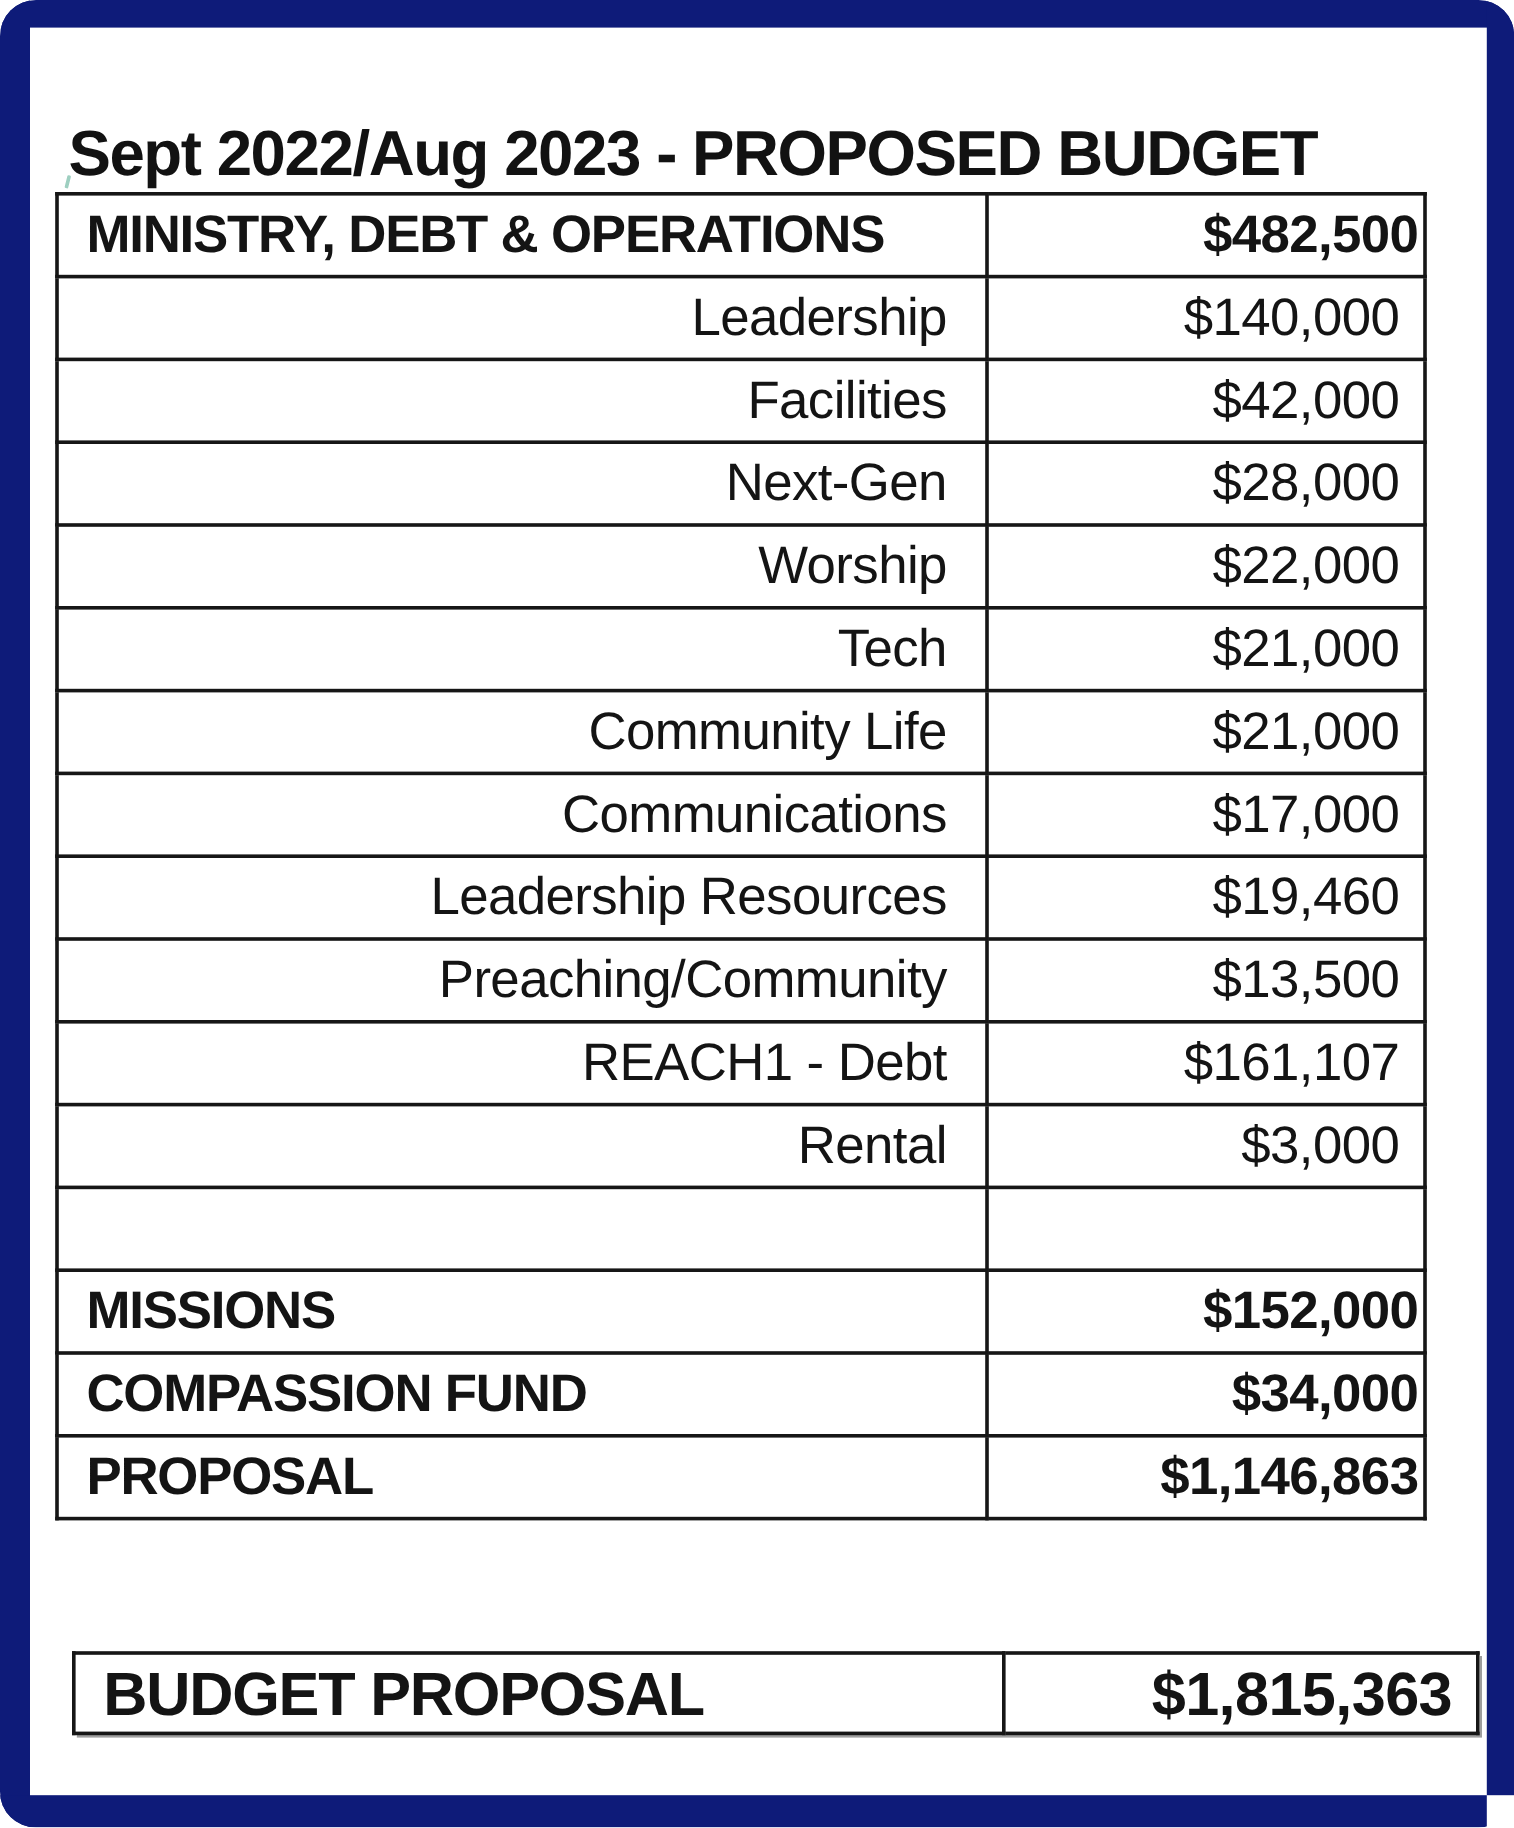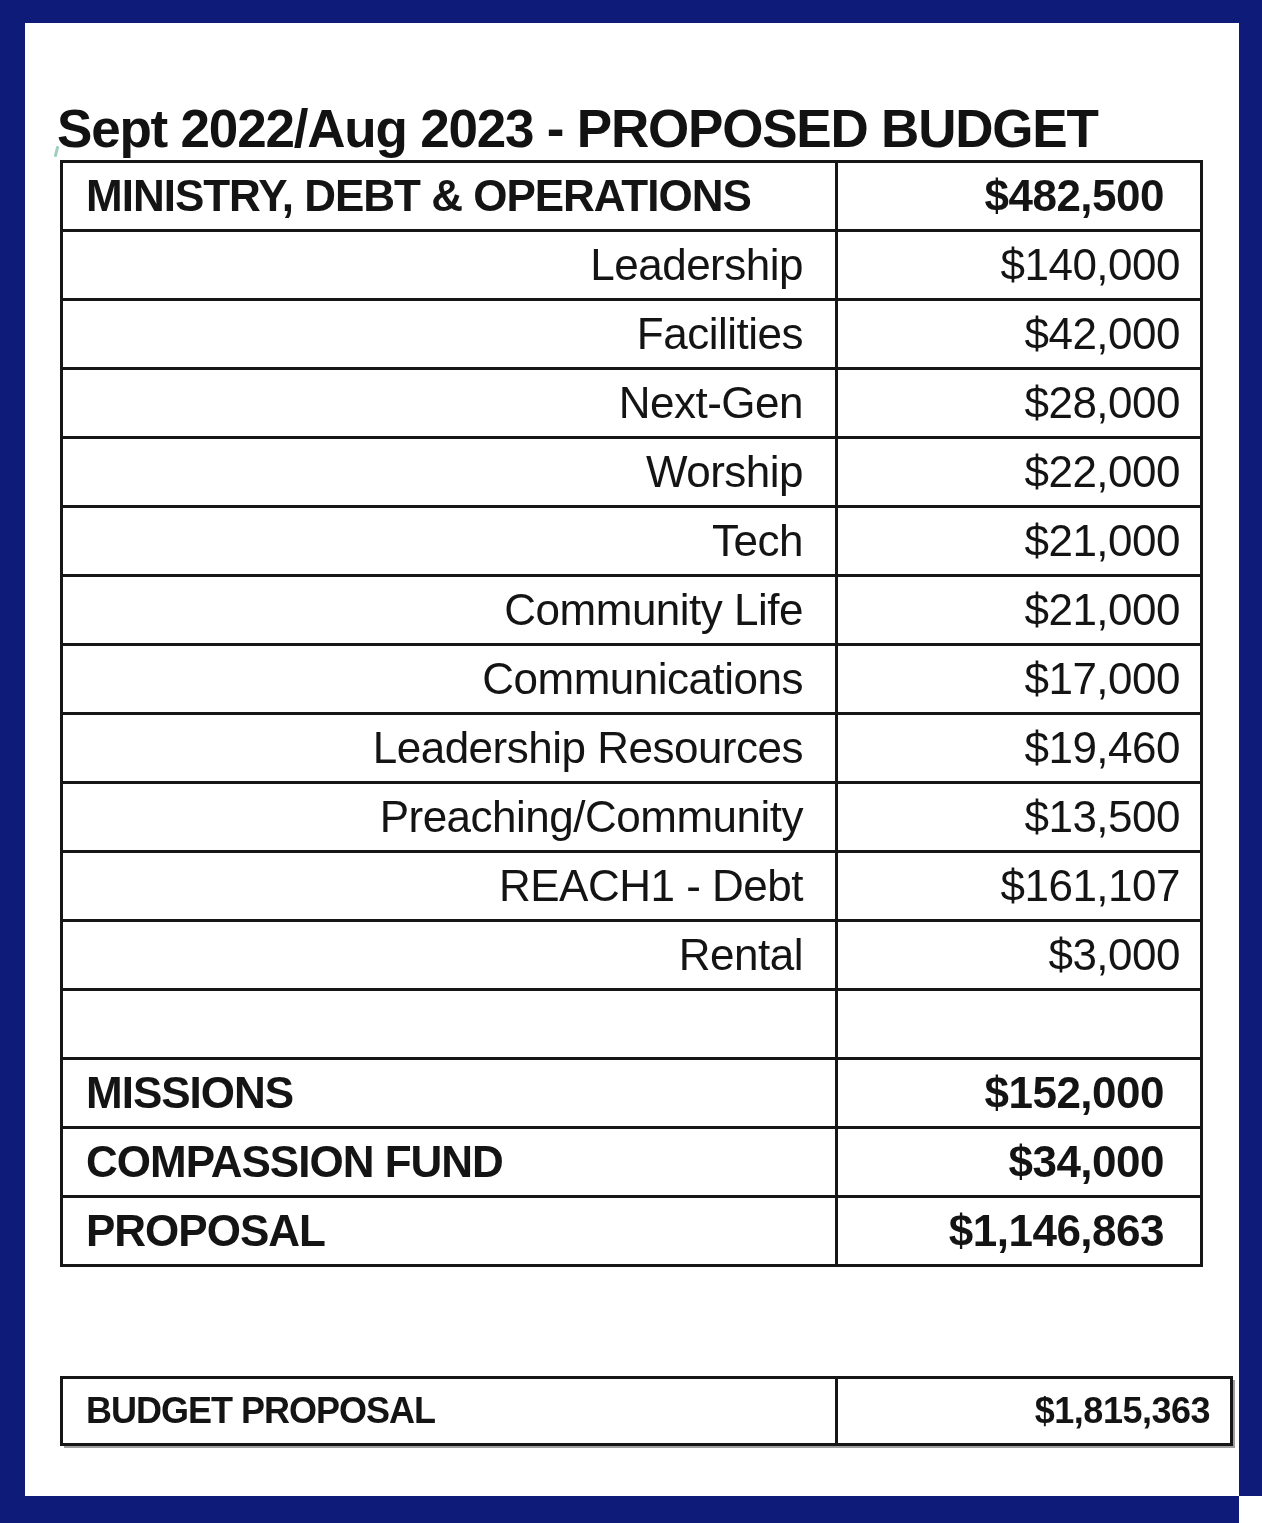--- a/index.html
+++ b/index.html
@@ -4,21 +4,21 @@
 <style>
   :root { --border-blue: #0e1b79; --ink: #141414; --line: #161616; }
   * { box-sizing: border-box; }
   html, body { margin: 0; padding: 0; }
   body {
     width: 1262px; height: 1523px;
     background: #ffffff;
     font-family: "Liberation Sans", sans-serif;
     color: var(--ink);
   }
-  .canvas { position: relative; width: 1262px; height: 1523px; background: #ffffff; overflow: hidden; }
+  .canvas { position: relative; width: 1262px; height: 1523px; background: #ffffff; overflow: hidden; border-radius: 30px; }
 
   
   .bar { position: absolute; background: var(--border-blue); }
   .bar-top    { left: 0; top: 0; width: 1262px; height: 23px; }
   .bar-left   { left: 0; top: 0; width: 25px;  height: 1523px; }
   .bar-right  { left: 1239px; top: 0; width: 23px; height: 1496px; }
   .bar-bottom { left: 0; top: 1496px; width: 1239px; height: 27px; }
 
   .page-title {
     position: absolute; left: 57px; top: 62px; width: 1148px;
@@ -26,48 +26,48 @@
     white-space: nowrap; color: #121212;
   }
 
   .artifact-tick {
     position: absolute; left: 55px; top: 146px; width: 3px; height: 11px;
     background: #9ecfc0; transform: rotate(14deg); border-radius: 1px;
   }
 
   table { border-collapse: collapse; table-layout: fixed; }
   .budget-table {
-    position: absolute; left: 60px; top: 160px; width: 1140px;
+    position: absolute; left: 46px; top: 160px; width: 1140px;
     border: 3px solid var(--line);
   }
   .budget-table td {
     border: 3px solid var(--line);
     height: 69px; padding: 0;
     font-size: 44px; line-height: 1;
     vertical-align: middle;
     overflow: hidden; white-space: nowrap;
   }
   .col-label { width: 775px; }
   .col-value { width: 365px; }
 
   tr.sub td.label   { text-align: right; padding-right: 32px; font-weight: normal; letter-spacing: -0.5px; }
   tr.sub td.value   { text-align: right; padding-right: 20px; font-weight: normal; letter-spacing: -0.5px; }
   tr.header td.label { text-align: left;  padding-left: 23px; font-weight: bold; letter-spacing: -1px; }
-  tr.header td.value { text-align: right; padding-right: 36px; font-weight: bold; letter-spacing: -0.5px; }
+  tr.header td.value { text-align: right; padding-right: 4px; font-weight: bold; letter-spacing: -0.5px; }
   tr.empty td { height: 69px; }
 
   .total-table {
     position: absolute; left: 60px; top: 1376px; width: 1140px;
     border: 3px solid var(--line);
     box-shadow: 3px 3px 0 -1px #9e9e9e;
   }
   .total-table td {
     border: 3px solid var(--line);
     height: 67px; padding: 0;
-    font-size: 36px; line-height: 1; vertical-align: middle;
+    font-size: 51px; line-height: 1; vertical-align: middle;
     font-weight: bold; white-space: nowrap;
   }
   .total-table td.label { width: 775px; text-align: left; padding-left: 23px; letter-spacing: -1px; }
   .total-table td.value { width: 395px; text-align: right; padding-right: 20px; letter-spacing: -0.5px; }
 </style>
 </head>
 <body>
 
 <div class="canvas">
   <div class="bar bar-top"></div>

